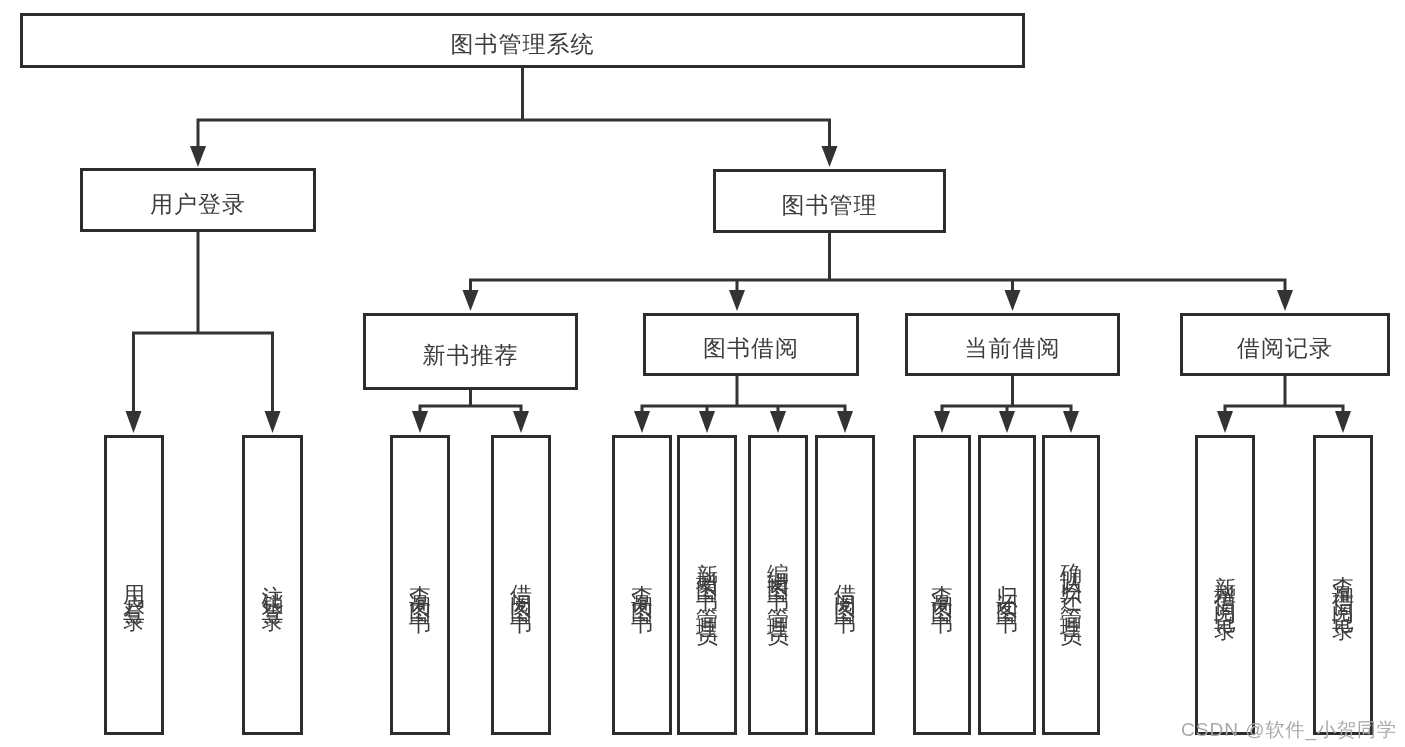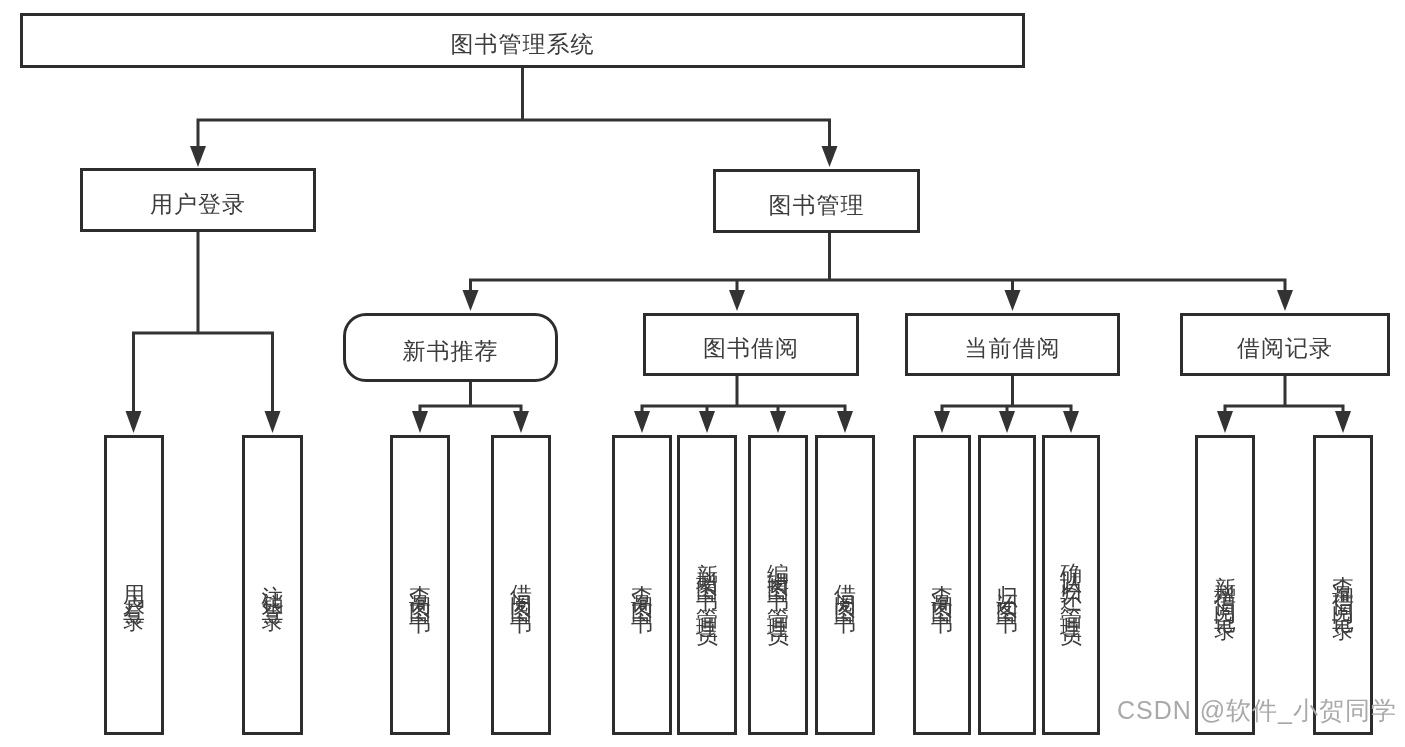--- a/index.html
+++ b/index.html
@@ -6,21 +6,21 @@
   body{width:1405px;height:747px;position:relative;overflow:hidden;
        font-family:"Liberation Sans","DejaVu Sans",sans-serif;}
   .canvas{position:absolute;left:0;top:0;width:1405px;height:747px;}
   svg.connectors{position:absolute;left:0;top:0;width:1405px;height:747px;pointer-events:none;}
   .box{position:absolute;box-sizing:border-box;border:3px solid #2d2d2d;background:#ffffff;
        display:flex;align-items:center;justify-content:center;color:#3c3c3c;}
   .box.h span{font-size:23px;letter-spacing:1px;white-space:nowrap;margin-top:8px;}
   .box.v{top:435px;height:300px;}
   .box.v span{writing-mode:vertical-rl;text-orientation:mixed;font-size:22px;
               letter-spacing:9px;line-height:1;white-space:nowrap;}
-  .watermark{position:absolute;right:8px;bottom:20px;font-size:25px;color:#a9a9a9;
+  .watermark{position:absolute;right:8px;bottom:4px;font-size:19px;color:#a9a9a9;
              letter-spacing:1px;white-space:nowrap;}
 </style>
 </head>
 <body>
 
 <div class="canvas">
 
   <svg class="connectors" viewBox="0 0 1405 747" xmlns="http://www.w3.org/2000/svg">
     <g stroke="#333333" stroke-width="3" fill="#333333">
       <path fill="none" d="M522.5 68 V120 M196.5 120 H831 M198 120 V148 M829.5 120 V148"></path>
@@ -64,25 +64,25 @@
     </g>
   </svg>
 
   <div class="box h" style="left:20px;top:13px;width:1005px;height:55px;">
     <span>图书管理系统</span>
   </div>
 
   <div class="box h" style="left:80px;top:168px;width:236px;height:64px;">
     <span>用户登录</span>
   </div>
-  <div class="box h" style="left:713px;top:169px;width:207px;height:64px;">
+  <div class="box h" style="left:713px;top:169px;width:233px;height:64px;">
     <span>图书管理</span>
   </div>
 
-  <div class="box h" style="left:343px;top:313px;width:215px;height:69px;border-radius:23px;">
+  <div class="box h" style="left:363px;top:313px;width:215px;height:77px;">
     <span>新书推荐</span>
   </div>
   <div class="box h" style="left:643px;top:313px;width:216px;height:63px;">
     <span>图书借阅</span>
   </div>
   <div class="box h" style="left:905px;top:313px;width:215px;height:63px;justify-content:center;">
     <span>当前借阅</span>
   </div>
   <div class="box h" style="left:1180px;top:313px;width:210px;height:63px;">
     <span>借阅记录</span>

